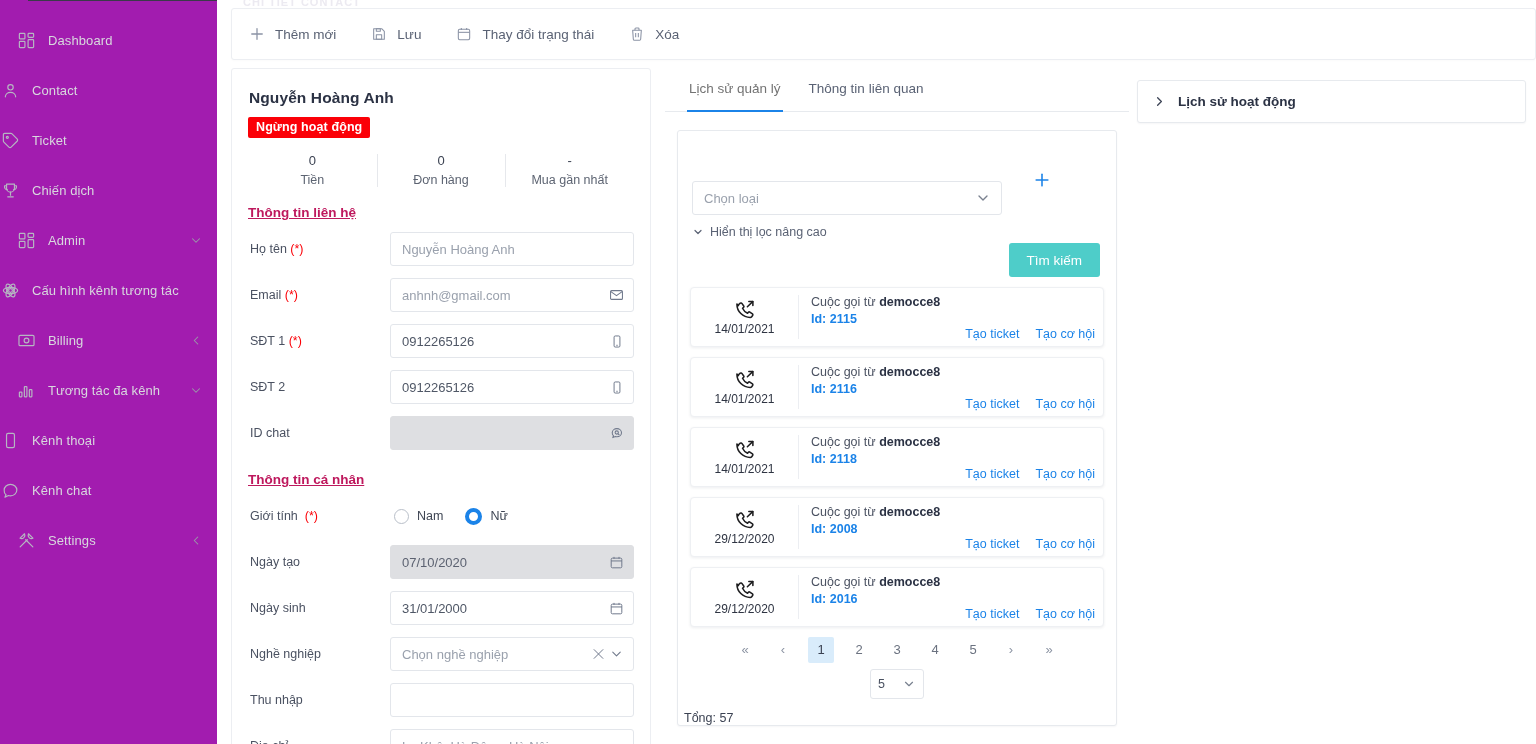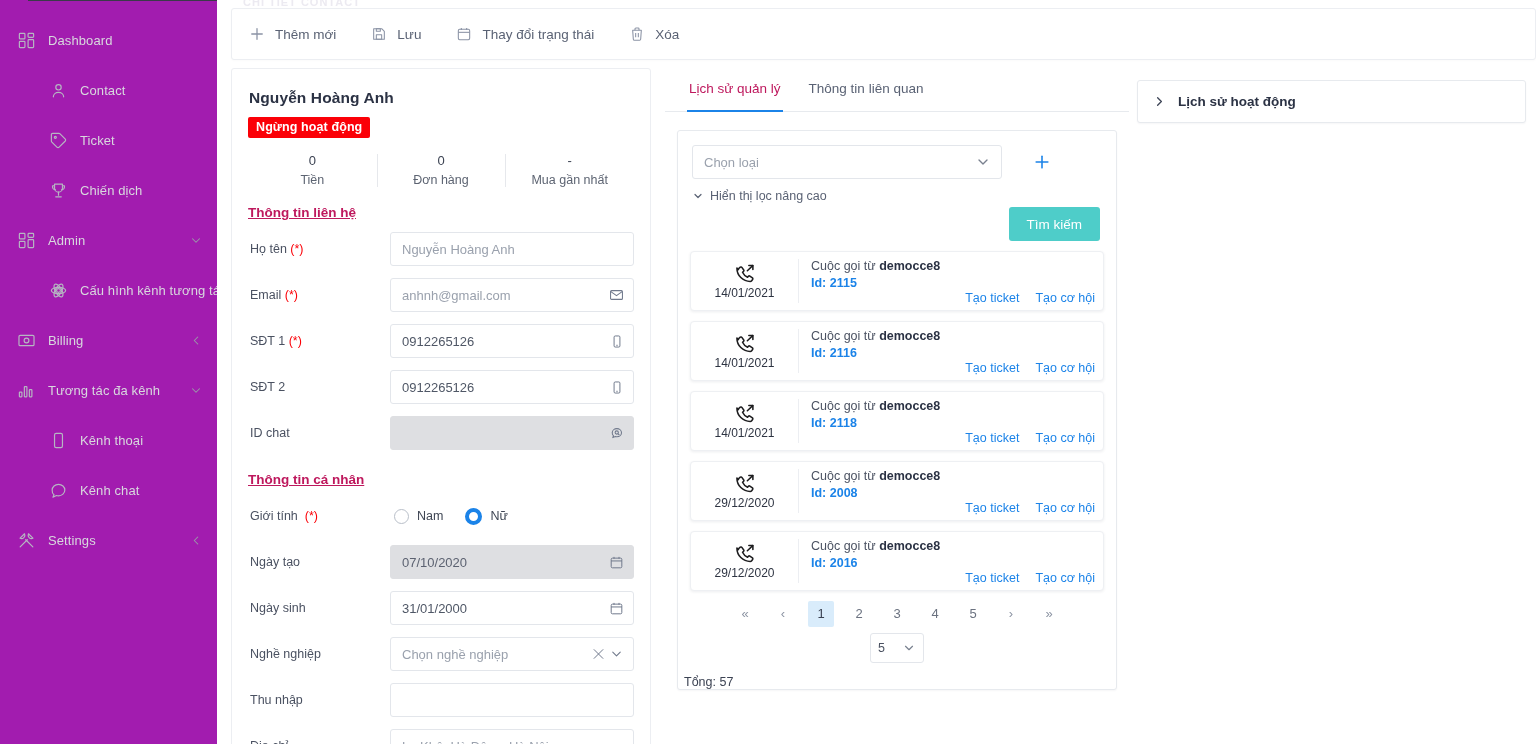--- a/index.html
+++ b/index.html
@@ -27,21 +27,21 @@
   .sb-item {
     display: flex; align-items: center;
     height: 50px;
     color: #d8d8de;
     font-size: 13px;
     cursor: pointer;
     padding-right: 14px;
     position: relative;
   }
   .sb-item.lvl1 { padding-left: 16px; }
-  .sb-item.lvl2 { padding-left: 48px; }
+  .sb-item.lvl2 { }
   .sb-ico {
     width: 20px; height: 20px; flex: 0 0 20px;
     display:flex; align-items:center; justify-content:center;
     margin-right: 12px;
     color: #b6b6c2;
   }
   .sb-ico svg { display:block; }
   .sb-label { flex: 1 1 auto; white-space: nowrap; letter-spacing: .1px; }
   .sb-chev { width:14px; height:14px; flex:0 0 14px; color:#9a9aa8; display:flex; align-items:center; justify-content:center;}
   .sb-chev svg { display:block; }
@@ -142,42 +142,42 @@
   .right {
     position:absolute; top:68px; left:448px; right:0px; bottom:0;
     display:flex;
   }
   .histcol { width: 464px; flex:0 0 464px; position:relative; }
   .tabs { display:flex; height:44px; border-bottom:1px solid #e7eaee; padding-left:24px;}
   .tab {
     font-size:13.5px; color:#5a6274; line-height:42px; margin-right:28px; cursor:pointer; white-space:nowrap;
     position:relative;
   }
-  .tab.active { color:#be185d; }
+  .tab.active { color:#737373; }
   .tab.active::after{
     content:""; position:absolute; left:-2px; right:-2px; bottom:-1px; height:2.5px; background:#1b83e8;
   }
   .panel {
     margin: 18px 12px 0 12px;
     border:1px solid #e7eaee; border-radius:3px; background:#fff;
     box-shadow:0 1px 2px rgba(20,30,60,.04);
   }
   .panel-head {
     height:43px; display:flex; align-items:center; padding-left:14px;
     border-bottom:1px solid #eceef2;
     font-size:13.5px; font-weight:bold; color:#2b3244;
     cursor:pointer;
   }
   .panel-head .cv { margin-right:11px; color:#3d4456; display:flex;}
   .panel-body { padding: 14px 14px 0 14px; }
   .selrow { display:flex; align-items:center; }
   .selbox {
     flex:0 0 310px; height:34px; border:1px solid #e3e6eb; border-radius:3px;
     display:flex; align-items:center; padding:0 10px 0 11px;
-    font-size:13px; color:#9aa1ad; cursor:pointer; background:#fff;
+    font-size:13px; color:#9aa1ad; cursor:pointer; background:#fff;margin-top:36px;
   }
   .selbox .txt{flex:1 1 auto;}
   .selbox .cv{color:#79818f; display:flex;}
   .plusbtn{ margin-left:30px; color:#1b83e8; cursor:pointer; display:flex; }
   .advfilter{
     display:flex; align-items:center; margin-top:10px;
     font-size:12.5px; color:#5a6274; cursor:pointer;
   }
   .advfilter .cv{ margin-right:6px; color:#5a6274; display:flex;}
   .searchrow{ display:flex; justify-content:flex-end; margin-top:4px; padding-right:2px;}

